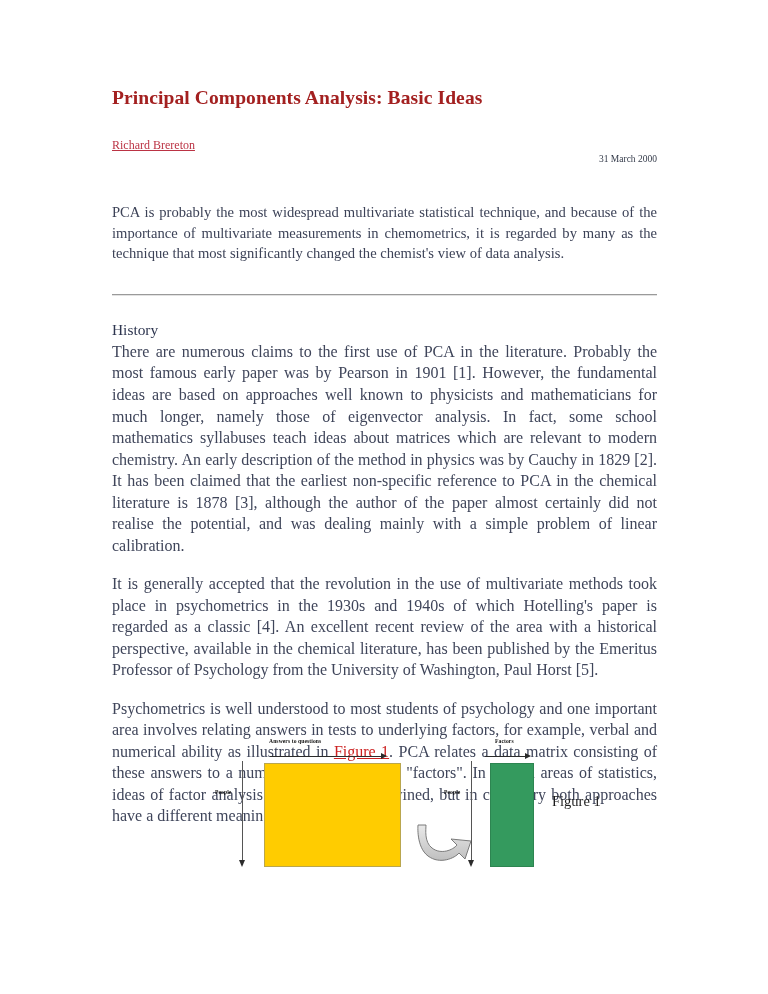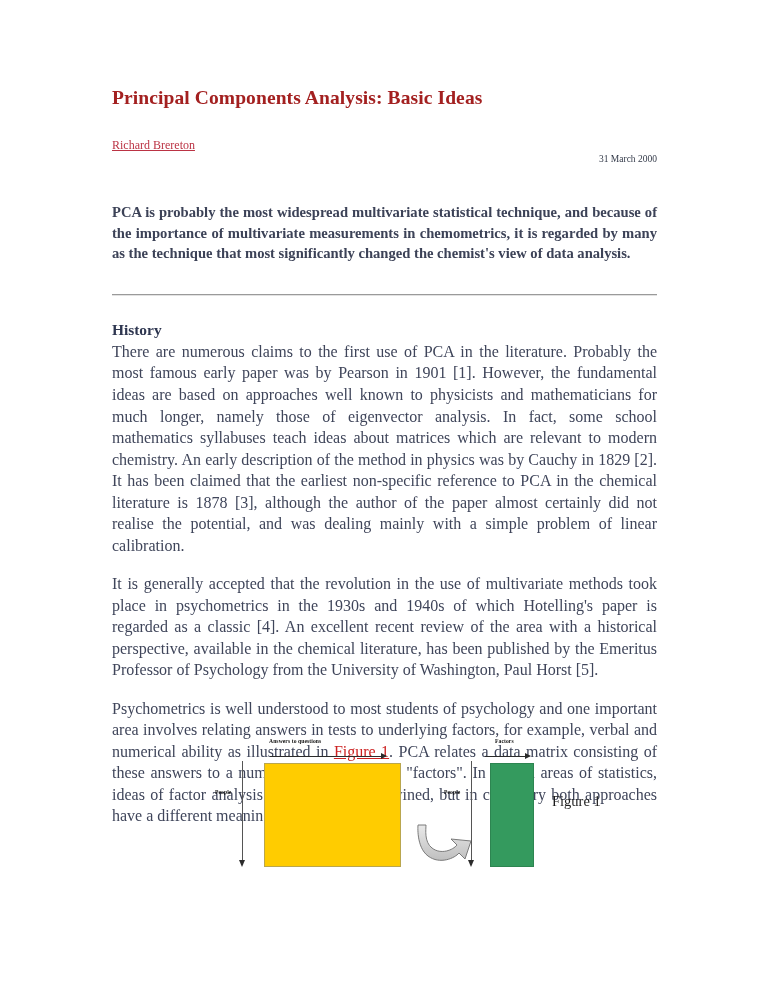--- a/index.html
+++ b/index.html
@@ -52,38 +52,38 @@
     color: #333a49;
     margin-top: 1px;
     line-height: 1.2;
     text-align: right;
   }
 
   
   .intro {
     margin-top: 36px;
     font-size: 14.6px;
-    font-weight: bold;
+    font-weight: normal;
     line-height: 1.42;
     text-align: justify;
     color: #3c4257;
   }
 
   hr.rule {
     border: none;
     border-top: 1px solid #9a9a9a;
     border-bottom: 1px solid #e2e2e2;
     margin: 30px 0 24px 0;
     height: 0;
   }
 
   
   h2.section-heading {
     font-size: 15.4px;
-    font-weight: bold;
+    font-weight: normal;
     color: #2e3650;
     margin: 0 0 1px 0;
     line-height: 1.3;
   }
   p.body-text {
     font-size: 16px;
     line-height: 1.345;
     text-align: justify;
     margin: 0 0 17px 0;
     color: #3f455a;

